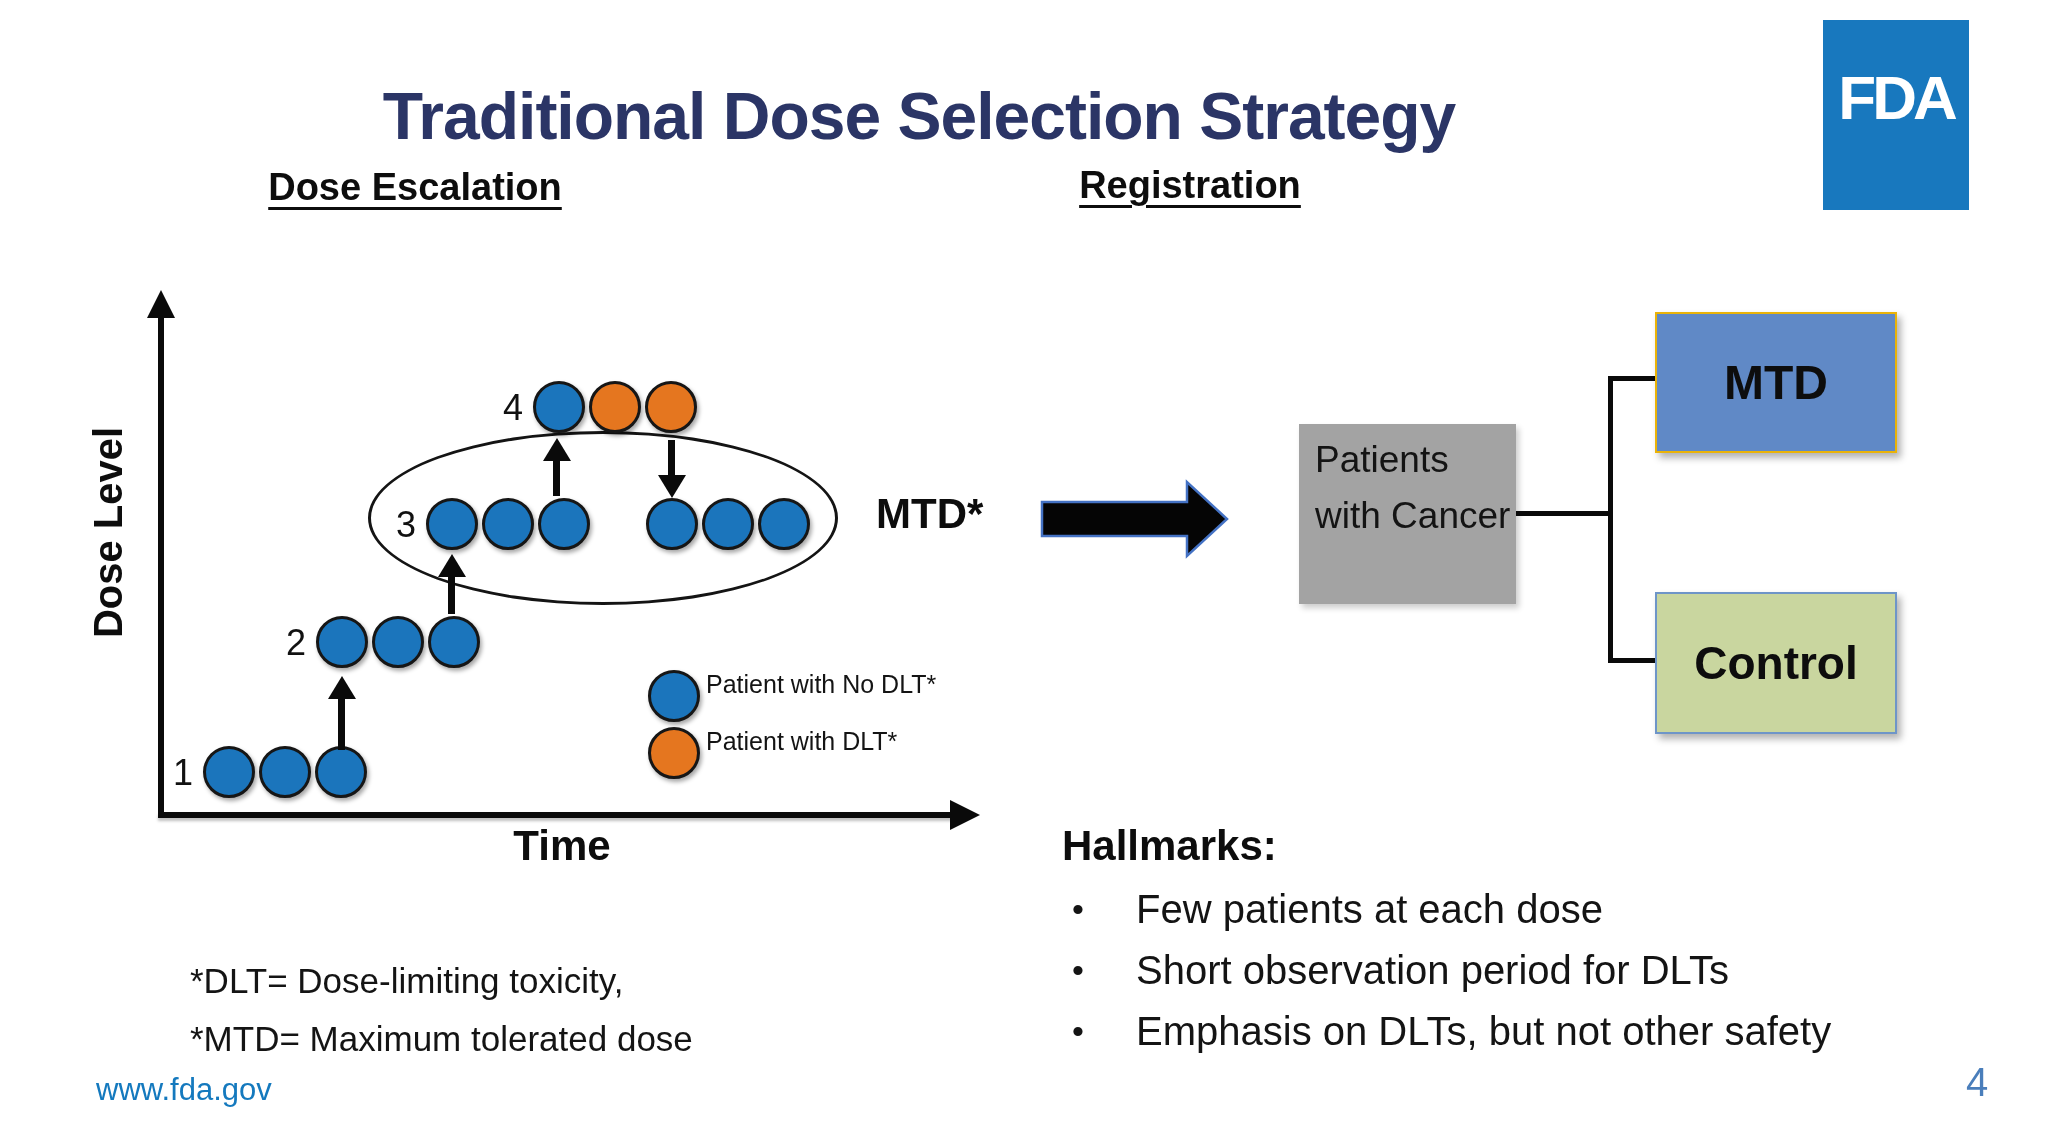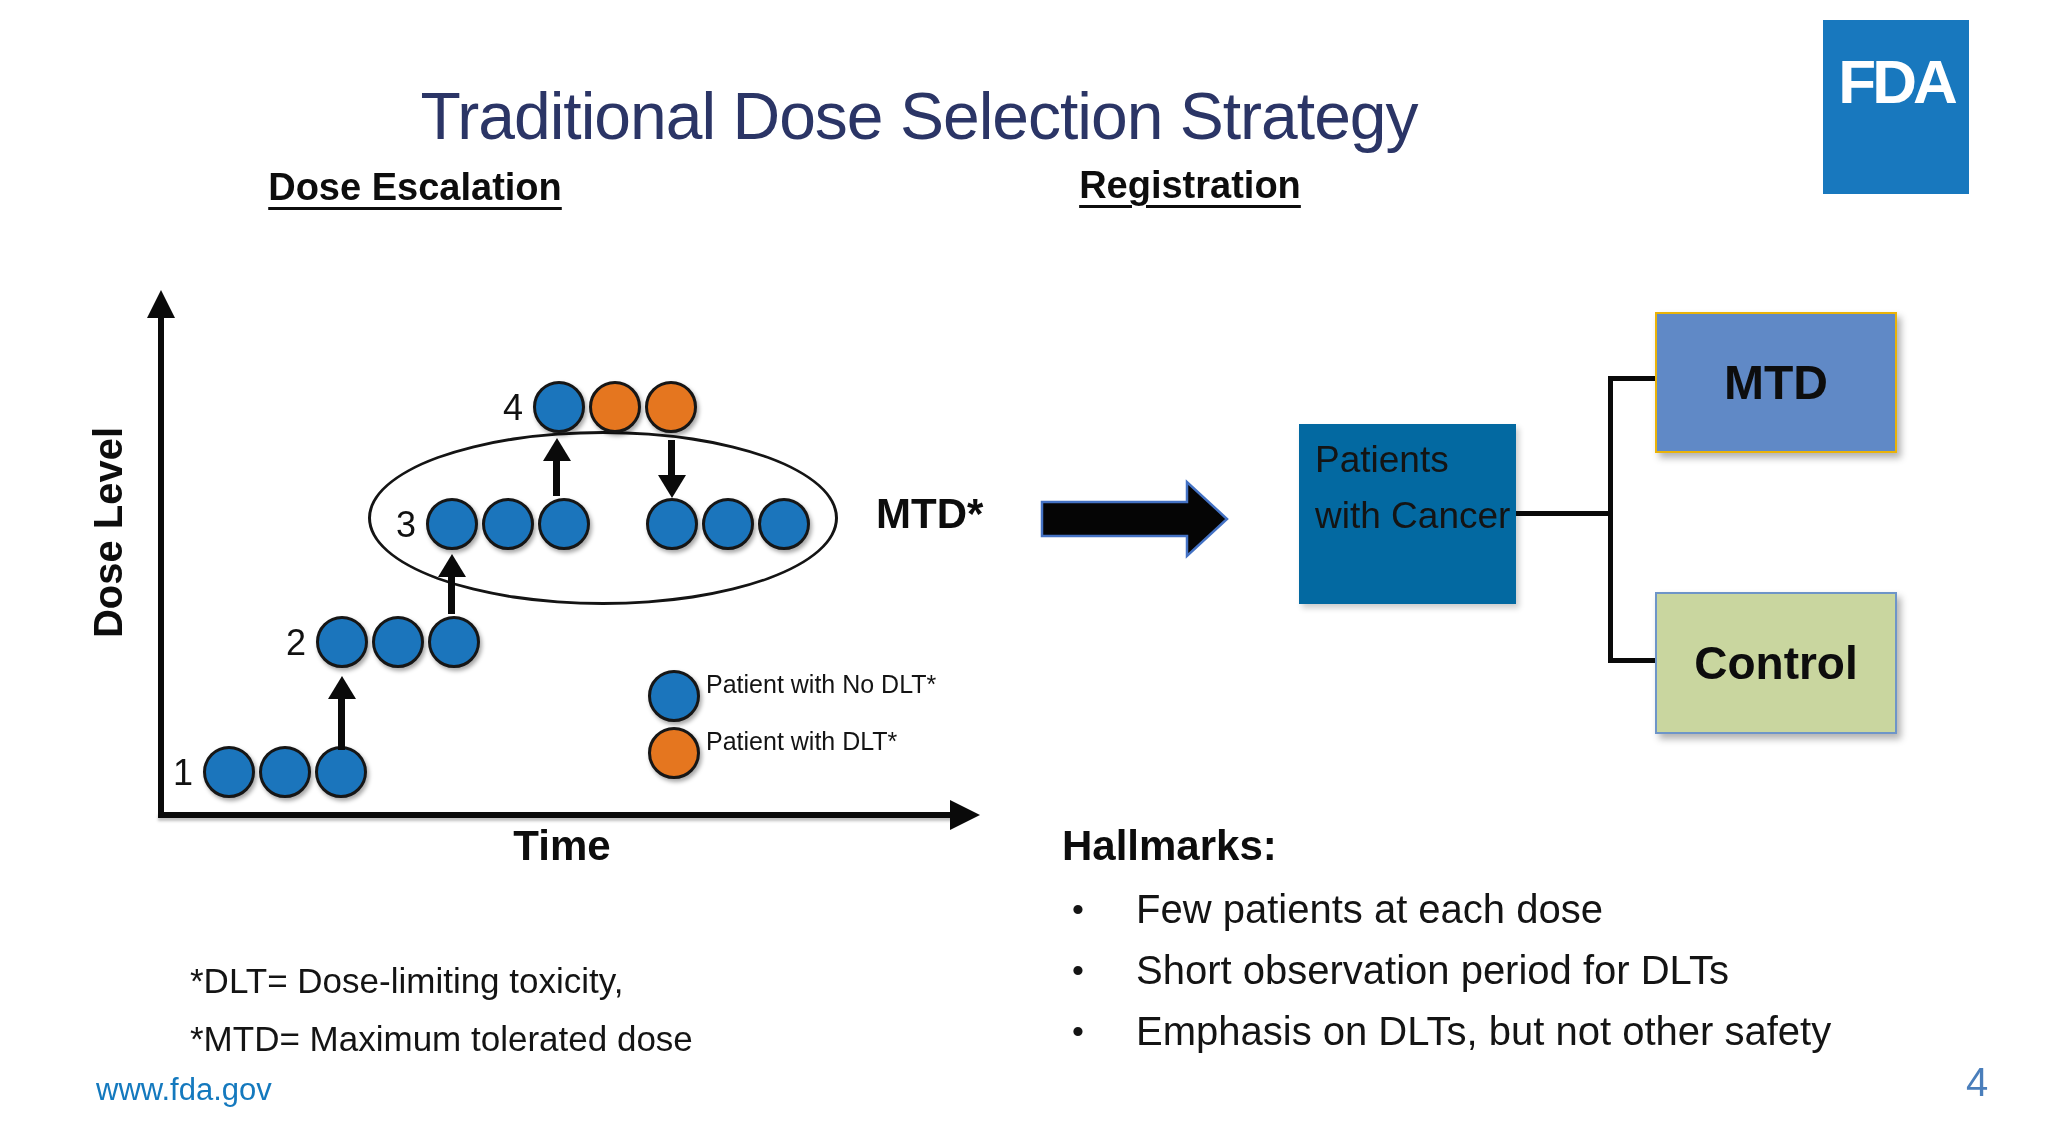--- a/index.html
+++ b/index.html
@@ -1,23 +1,23 @@
 <!DOCTYPE html>
 <html><head>
 <meta charset="utf-8">
 <style>
   html,body{margin:0;padding:0;background:#fff;}
   .slide{position:relative;width:2048px;height:1140px;background:#ffffff;overflow:hidden;
          font-family:"Liberation Sans",sans-serif;color:#111;}
 
   
   .page-title{position:absolute;left:0;right:210px;top:78px;text-align:center;
-              font-size:66px;font-weight:normal;color:#2b3566;letter-spacing:-1px;}
+              font-size:66px;font-weight:bold;color:#2b3566;letter-spacing:-1px;}
   .fda-logo{position:absolute;left:1823px;top:20px;width:146px;height:174px;background:#1878be;
-            display:flex;justify-content:center;align-items:flex-start;padding-top:0;}
+            display:flex;justify-content:center;align-items:flex-start;padding-top:16px;}
   .fda-logo span{color:#fff;font-weight:bold;font-size:62px;letter-spacing:-4px;margin-top:26px;}
 
   .section-heading{position:absolute;font-size:38px;font-weight:bold;color:#0d0d0d;
                    text-decoration:underline;text-decoration-thickness:3px;text-underline-offset:7px;
                    text-align:center;}
   .heading-escalation{left:215px;top:166px;width:400px;}
   .heading-registration{left:995px;top:164px;width:390px;}
 
   
   .axis{position:absolute;background:#0a0a0a;}
@@ -186,21 +186,21 @@
       <div class="legend-row">
         <span class="patient-circle" style="background: rgb(229, 118, 31);"></span>
         <span class="label">Patient with DLT*</span>
       </div>
     </div>
 
   <svg class="big-arrow" width="200" height="90">
     <polygon points="7,28 152,28 152,8 192,45 152,82 152,62 7,62" fill="#050505" stroke="#4472c4" stroke-width="2.5"></polygon>
   </svg>
 
-  <div class="source-box" style="background: #0369a1;">Patients with Cancer</div>
+  <div class="source-box" style="background: #a3a3a3;">Patients with Cancer</div>
   <div class="conn conn-h1"></div>
   <div class="conn conn-v"></div>
   <div class="conn conn-h2"></div>
   <div class="conn conn-h3"></div>
   <div class="branch-box mtd-box" style="background: rgb(96, 137, 198);">MTD</div>
   <div class="branch-box control-box" style="background: rgb(201, 214, 159);">Control</div>
 
   <div class="hallmarks">
     <div class="hallmarks-heading">Hallmarks:</div>
     <ul class="hallmark-list" id="hallmark-list">

